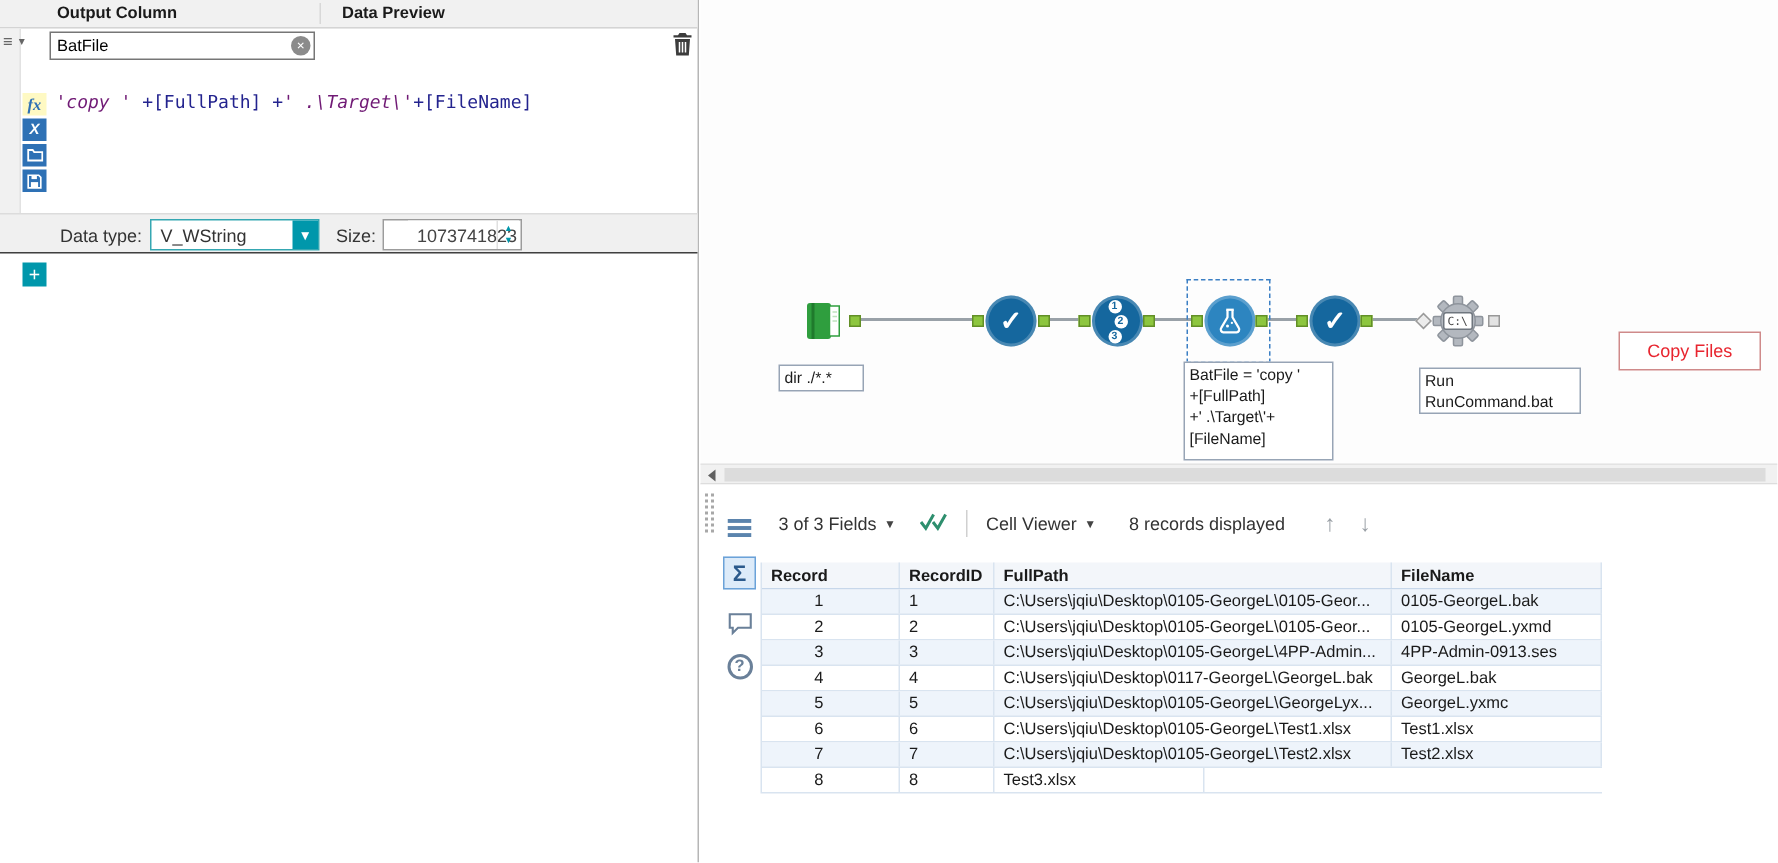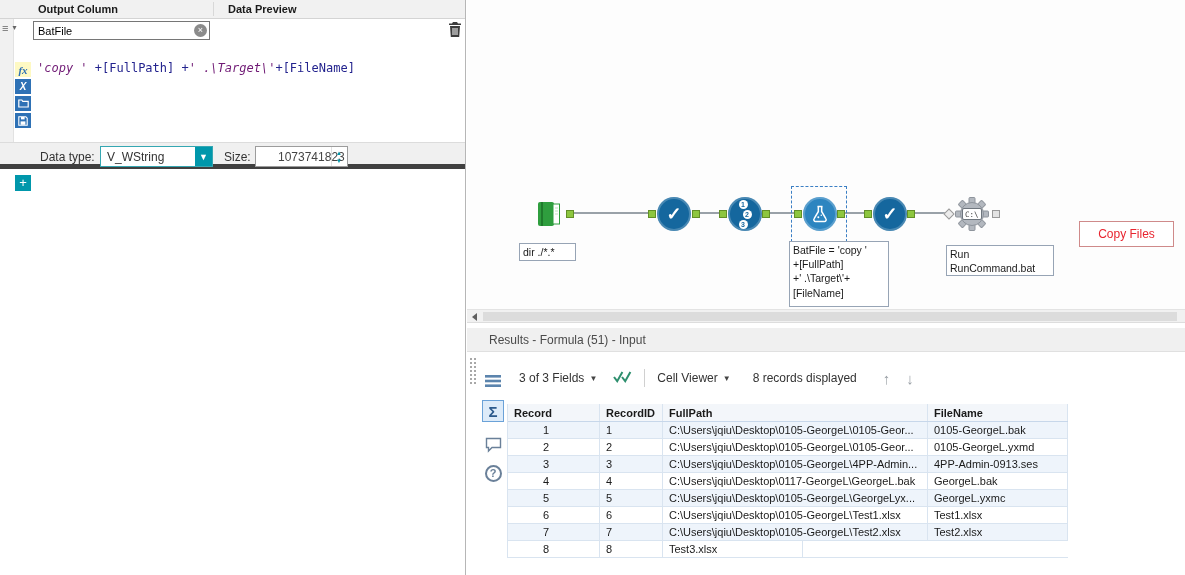--- a/index.html
+++ b/index.html
@@ -20,21 +20,21 @@
   .trash-btn { position:absolute; left:448px; top:22px; width:14px; height:16px; }
   .editor-ico { position:absolute; left:15px; width:16px; height:15px; display:flex; align-items:center; justify-content:center; }
   .ico-fx { top:62px; background:#fef9c3; color:#2e71b5; font-style:italic; font-weight:bold; font-size:11px; font-family:"Liberation Serif",serif; }
   .ico-blue { background:#2e71b5; color:#fff; }
   .ico-x { top:79px; font-style:italic; font-weight:bold; font-size:10px; }
   .ico-folder { top:96px; }
   .ico-save { top:113px; }
   .formula-line { position:absolute; left:37px; top:61px; font-family:"DejaVu Sans Mono",monospace; font-size:12px; white-space:pre; }
   .f-str { color:#701a75; font-style:italic; }
   .f-plain { color:#23238e; }
-  .datatype-bar { position:absolute; left:0; top:142px; width:100%; height:27px; background:#f0f0f0; border-top:1px solid #dcdcdc; border-bottom:5px solid #404040; font-size:12px; color:#333; }
+  .datatype-bar { position:absolute; left:0; top:142px; width:100%; height:27px; background:#f0f0f0; border-top:1px solid #dcdcdc; border-bottom:1px solid #404040; font-size:12px; color:#333; }
   .dt-label { position:absolute; left:40px; top:7px; }
   .combo { position:absolute; left:100px; top:3px; width:113px; height:21px; border:1px solid #35a7b2; background:#fff; cursor:pointer; }
   .combo .val { position:absolute; left:6px; top:3px; font-size:12px; color:#333; }
   .combo .arrow { position:absolute; right:0; top:0; width:17px; height:100%; background:#0097ab; color:#fff; font-size:9px; display:flex; align-items:center; justify-content:center; }
   .size-label { position:absolute; left:224px; top:7px; }
   .spinner { position:absolute; left:255px; top:3px; width:93px; height:21px; border:1px solid #9c9c9c; background:#fff; }
   .spinner input { position:absolute; left:16px; top:0; width:74px; height:100%; border:none; outline:none; font-size:12px; color:#444; padding-left:6px; font-family:"Liberation Sans",sans-serif; }
   .spin-btns { position:absolute; right:1px; top:0; width:15px; height:100%; border-left:1px solid #e0e0e0; display:flex; flex-direction:column; align-items:center; justify-content:center; color:#0097ab; font-size:6px; line-height:8px; cursor:pointer; }
   .add-btn { position:absolute; left:15px; top:175px; width:16px; height:16px; background:#0097ab; color:#fff; font-size:13px; line-height:15px; text-align:center; cursor:pointer; }
 
@@ -238,21 +238,20 @@
 </div>
 
 <div class="hscroll">
   <div class="hs-left">
       <span class="tri"></span>
     </div>
   <div class="hs-thumb"></div>
 </div>
 
 <div class="results">
-  <div class="res-title">Results - Formula (51) - Input</div>
   <div class="res-body">
     <div class="drag-dots"></div>
 
     <div class="icon-strip">
       <div class="strip-icon si-grid">
         <svg width="16" height="14" viewBox="0 0 16 14">
             <g fill="#5b84ad">
               <rect y="1" width="16" height="2.6"></rect>
               <rect y="5.7" width="16" height="2.6"></rect>
               <rect y="10.4" width="16" height="2.6"></rect>

